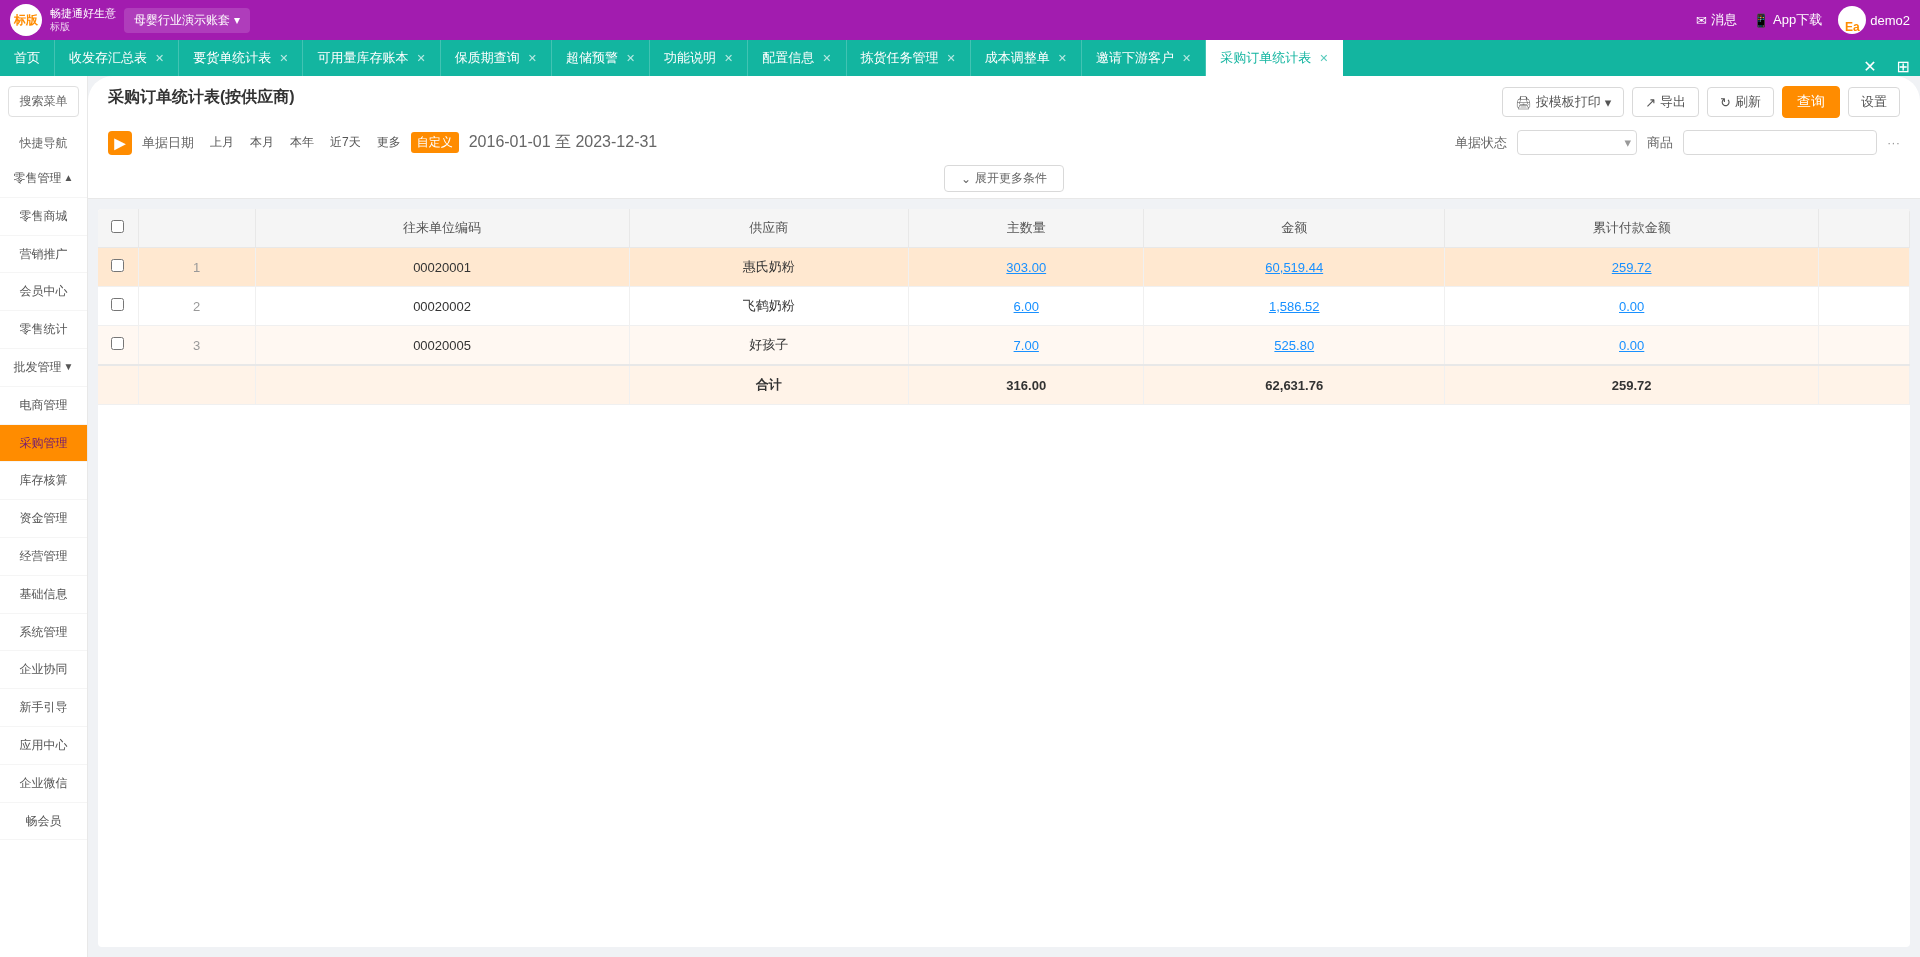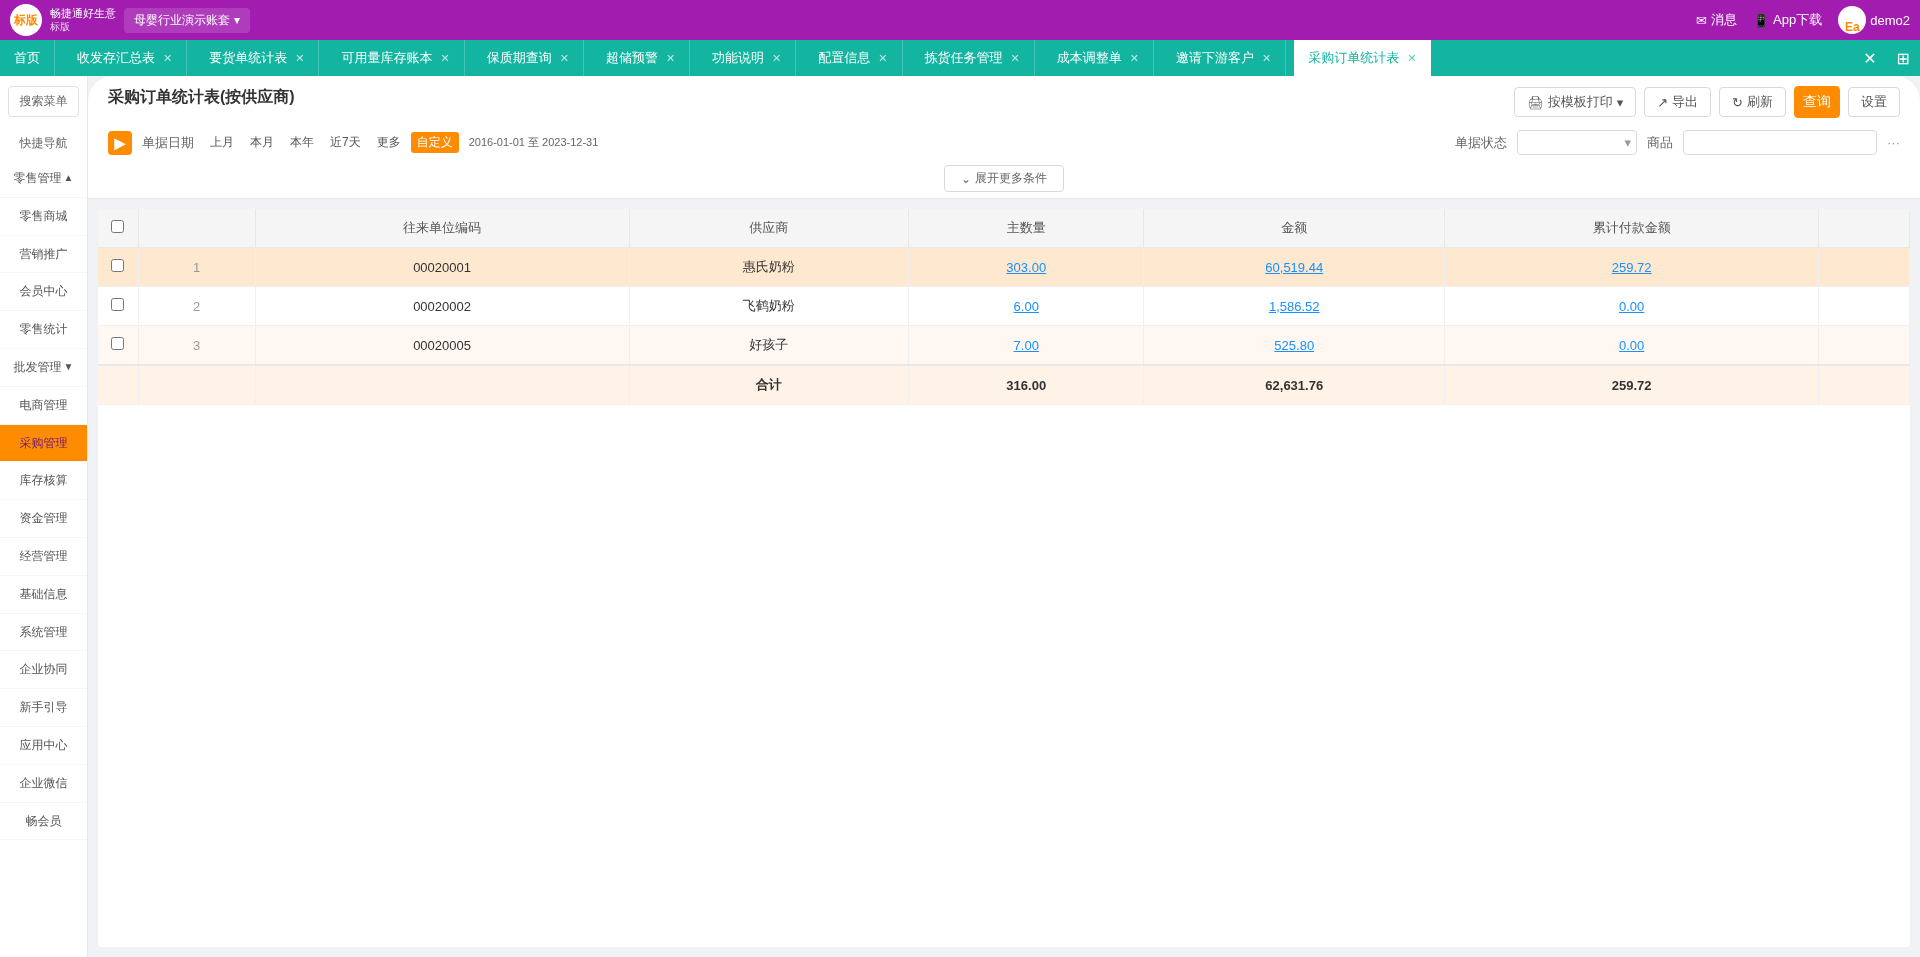--- a/index.html
+++ b/index.html
@@ -9,21 +9,21 @@
     .top-bar { height: 40px; background: #a21caf; display: flex; align-items: center; justify-content: space-between; padding: 0 10px; flex-shrink: 0; }
     .top-bar-left { display: flex; align-items: center; gap: 8px; }
     .logo-icon { width: 32px; height: 32px; background: #fff; border-radius: 50%; display: flex; align-items: center; justify-content: center; color: #ff8c00; font-weight: bold; font-size: 12px; }
     .logo-text { color: #fff; font-size: 11px; line-height: 1.2; }
     .workspace-selector { display: flex; align-items: center; gap: 4px; color: #fff; font-size: 12px; cursor: pointer; background: rgba(255,255,255,0.15); padding: 4px 10px; border-radius: 4px; text-align: right; }
     .top-bar-right { display: flex; align-items: center; gap: 16px; color: #fff; font-size: 13px; }
     .top-bar-action { display: flex; align-items: center; gap: 4px; cursor: pointer; }
     .avatar { width: 28px; height: 28px; background: #fff; border-radius: 50%; display: flex; align-items: flex-end; justify-content: center; color: #ff8c00; font-weight: bold; font-size: 12px; }
 
     
-    .nav-tabs { height: 36px; background: #13b5a0; display: flex; align-items: center; overflow-x: auto; flex-shrink: 0; gap: 8px; }
+    .nav-tabs { height: 36px; background: #13b5a0; display: flex; align-items: flex-end; overflow-x: auto; flex-shrink: 0; }
     .nav-tab { padding: 0 14px; height: 36px; display: flex; align-items: center; gap: 4px; color: #fff; font-size: 13px; cursor: pointer; white-space: nowrap; border-right: 1px solid rgba(255,255,255,0.2); }
     .nav-tab.active { background: #fff; color: #13b5a0; }
     .nav-tab .close-btn { font-size: 11px; opacity: 0.7; margin-left: 4px; }
     .nav-tab-controls { margin-left: auto; display: flex; align-items: center; }
     .nav-tab-btn { color: #fff; padding: 0 10px; cursor: pointer; font-size: 16px; }
 
     
     .main-layout { display: flex; flex: 1; overflow: hidden; }
 
     
@@ -35,39 +35,39 @@
     .sidebar-item.active { color: #701a75; background: #ff8c00; }
     .sidebar-item-with-arrow { display: flex; align-items: center; justify-content: center; gap: 2px; }
 
     
     .content { flex: 1; display: flex; flex-direction: column; overflow: hidden; background: #f0f2f5; }
     .page-title { font-size: 16px; font-weight: bold; color: #333; margin-bottom: 10px; }
     .filter-label { color: #666; font-size: 13px; white-space: nowrap; }
     .date-shortcuts { display: flex; gap: 4px; }
     .date-shortcut { padding: 2px 6px; cursor: pointer; color: #555; font-size: 12px; border-radius: 3px; }
     .date-custom { background: #ff8c00; color: #fff; padding: 2px 6px; border-radius: 3px; font-size: 12px; cursor: pointer; }
-    .date-range { color: #666; font-size: 11px; }
+    .date-range { color: #666; font-size: 16px; }
     .filter-select { border: 1px solid #d9d9d9; border-radius: 4px; padding: 4px 24px 4px 8px; font-size: 13px; color: #333; background: #fff; appearance: none; min-width: 120px; }
     .filter-input { border: 1px solid #d9d9d9; border-radius: 4px; padding: 4px 8px; font-size: 13px; min-width: 200px; }
 
     
     .table-area { flex: 1; overflow-y: auto; padding: 0; background: #fff; margin: 10px; border-radius: 4px; }
     .data-table { width: 100%; border-collapse: collapse; }
     .data-table th { background: #f5f5f5; padding: 10px 12px; text-align: center; font-weight: 500; color: #555; border-bottom: 1px solid #e8e8e8; border-right: 1px solid #e8e8e8; font-size: 13px; }
     .data-table td { padding: 10px 12px; text-align: center; border-bottom: 1px solid #f0f0f0; border-right: 1px solid #f0f0f0; font-size: 13px; color: #333; }
     .data-table tr:nth-child(odd) { background: #fff8f2; }
     .data-table tr:nth-child(even) { background: #fff; }
     .data-table tr.active-row { background: #ffe8d0; }
     .data-table td.link-val { color: #1890ff; cursor: pointer; text-decoration: underline; }
     .data-table td.seq { color: #999; }
     .th-check { width: 40px; }
     .footer-row td { background: #fff3e8; font-weight: bold; color: #333; border-top: 2px solid #e8e8e8; }
     .header-actions { display: flex; align-items: center; gap: 8px; }
     .header-btn { padding: 5px 12px; border-radius: 4px; cursor: pointer; font-size: 13px; border: 1px solid #d9d9d9; background: #fff; color: #555; display: flex; align-items: center; gap: 4px; }
-    .header-btn-query { background: #ff8c00; border-color: #ff8c00; color: #fff; padding: 6px 8px; font-size: 14px; }
+    .header-btn-query { background: #ff8c00; border-color: #ff8c00; color: #fff; padding: 6px 14px; font-size: 14px; }
     .header-btn-settings { padding: 5px 12px; border: 1px solid #d9d9d9; color: #555; background: #fff; }
 
     .select-wrapper { position: relative; display: inline-flex; align-items: center; }
     .select-wrapper::after { content: "▾"; position: absolute; right: 6px; color: #999; pointer-events: none; }
 
     .expand-more { display: flex; justify-content: center; padding: 6px; }
     .expand-btn { padding: 4px 16px; border: 1px solid #d9d9d9; border-radius: 4px; background: #fff; color: #666; font-size: 12px; cursor: pointer; display: flex; align-items: center; gap: 4px; }
     .filter-toggle { width: 24px; height: 24px; background: #ff8c00; border-radius: 4px; display: flex; align-items: center; justify-content: center; color: #fff; cursor: pointer; flex-shrink: 0; font-size: 14px; font-weight: bold; }
 
     .content-wrapper { display: flex; flex-direction: column; flex: 1; overflow: hidden; border-radius: 25px; }

